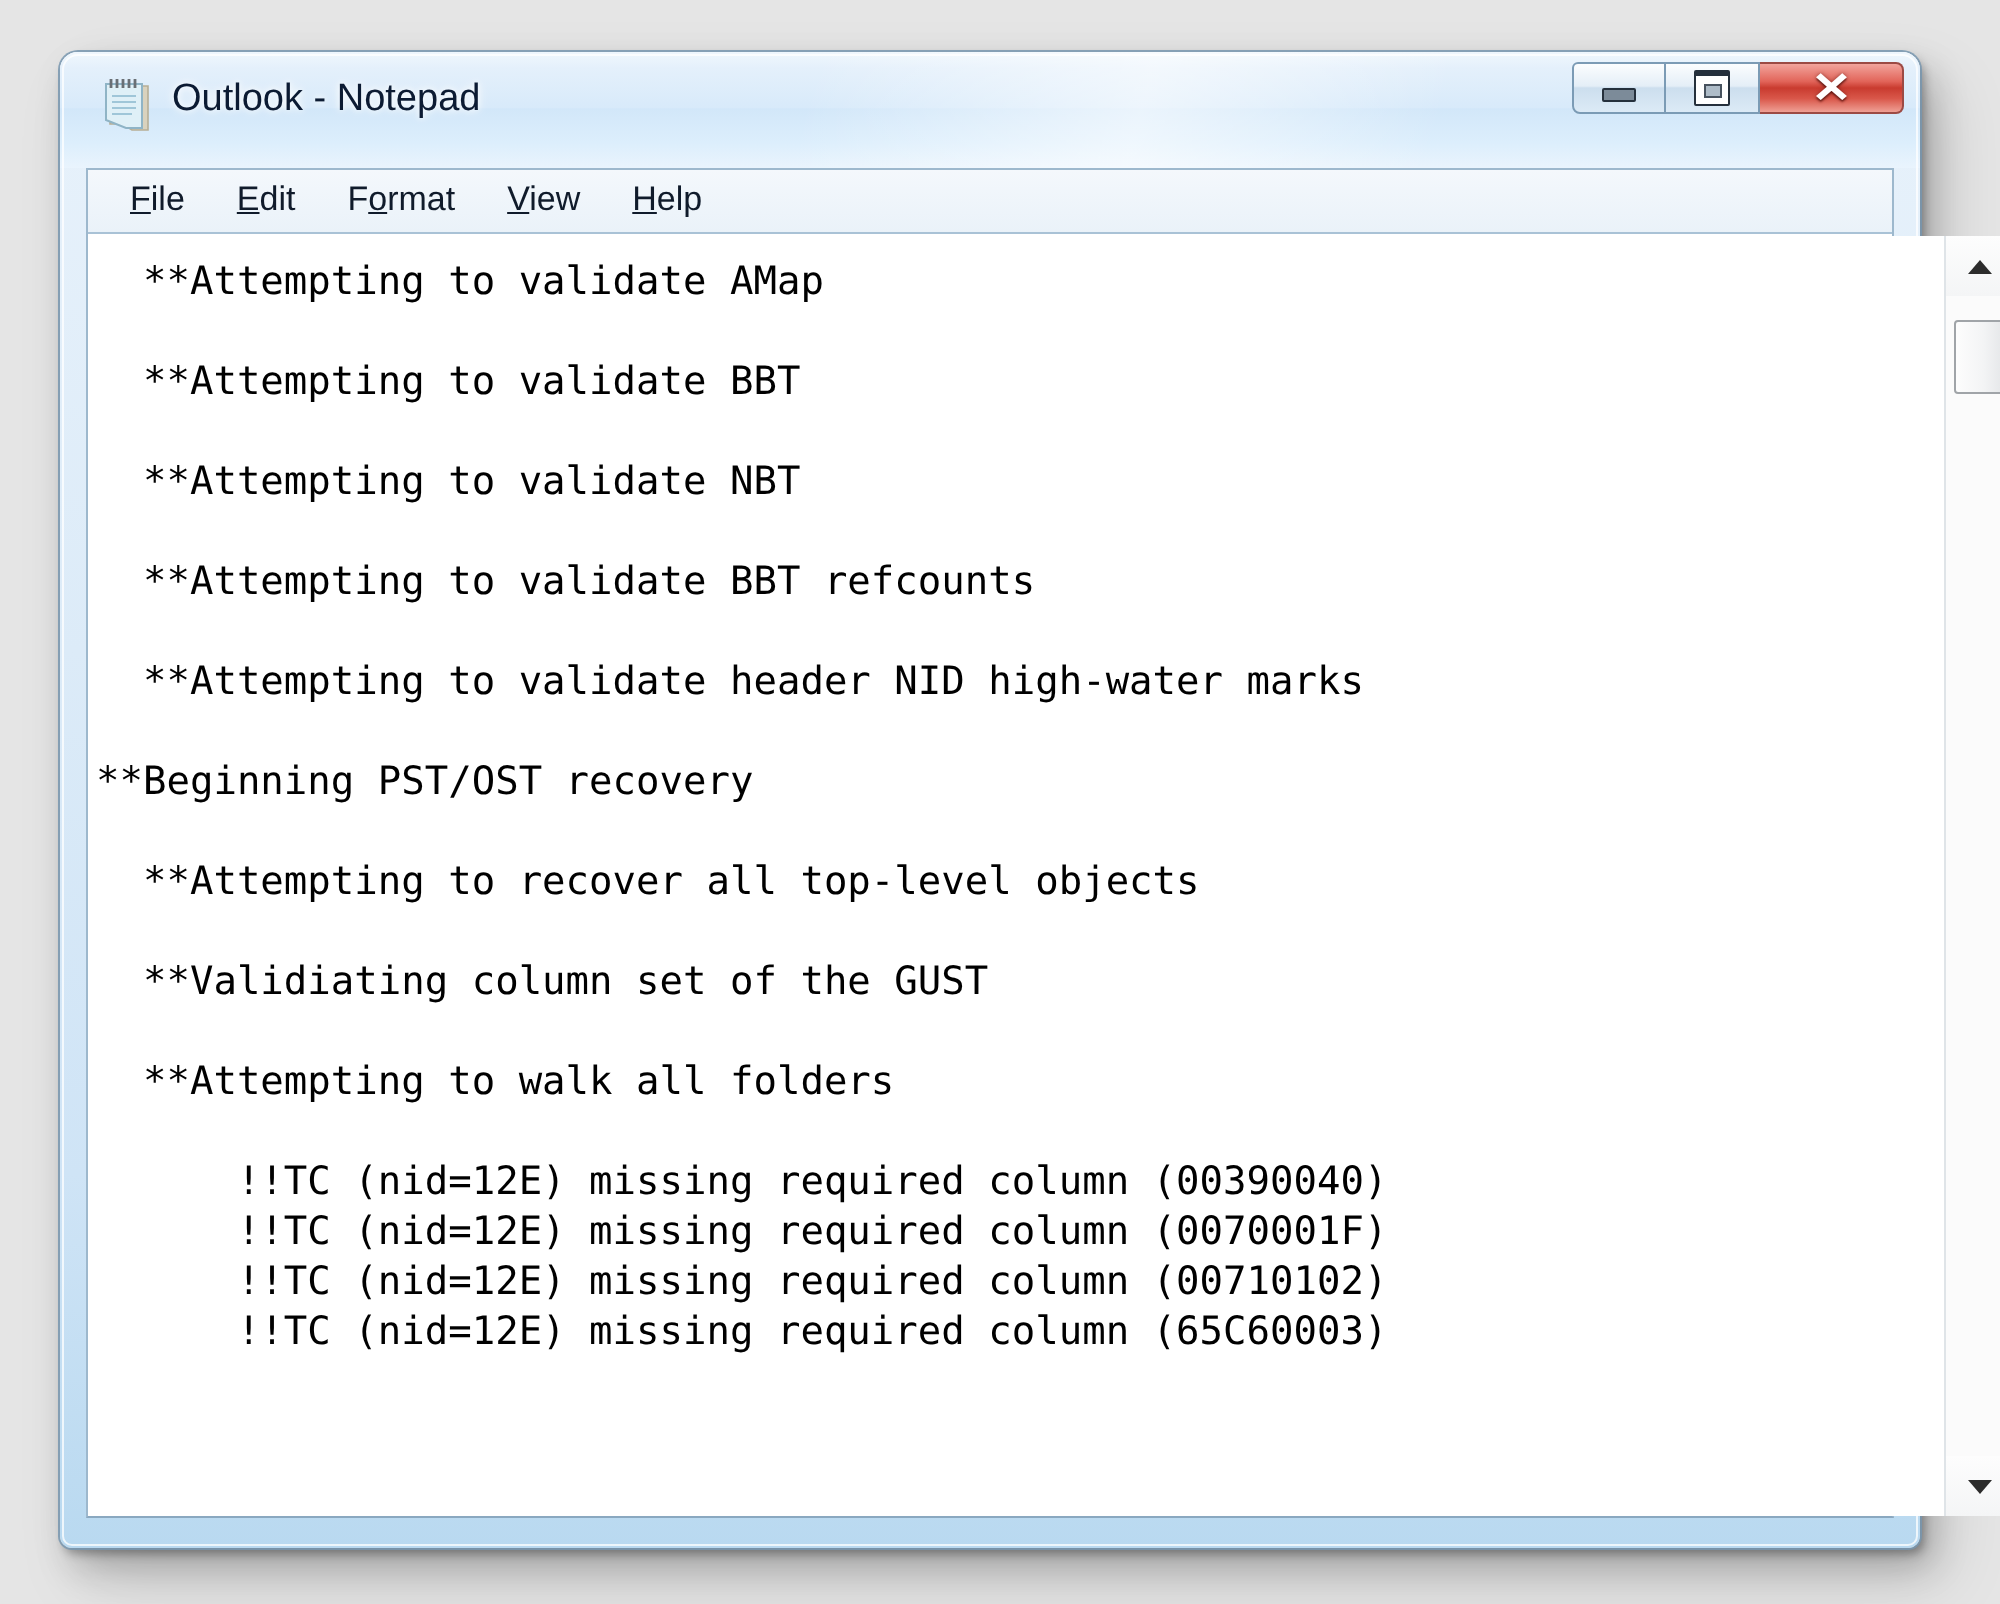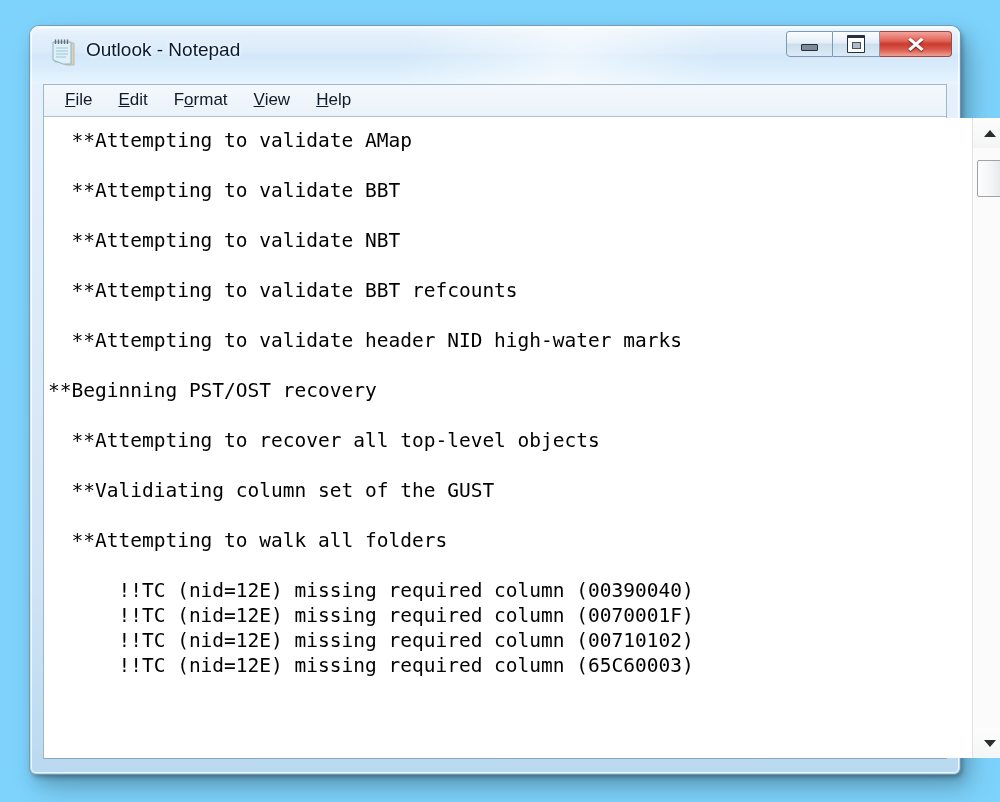--- a/index.html
+++ b/index.html
@@ -12,21 +12,21 @@
     background: #ffffff;
     font-family: "Liberation Sans", sans-serif;
     overflow: hidden;
   }
 
   
   #desktop {
     position: relative;
     width: 1000px;
     height: 802px;
-    background: #7dd3fc;
+    background: #e5e5e5;
   }
 
   
   #window-frame {
     position: absolute;
     left: 30px;
     top: 26px;
     width: 930px;
     height: 748px;
     border-radius: 9px 9px 6px 6px;

